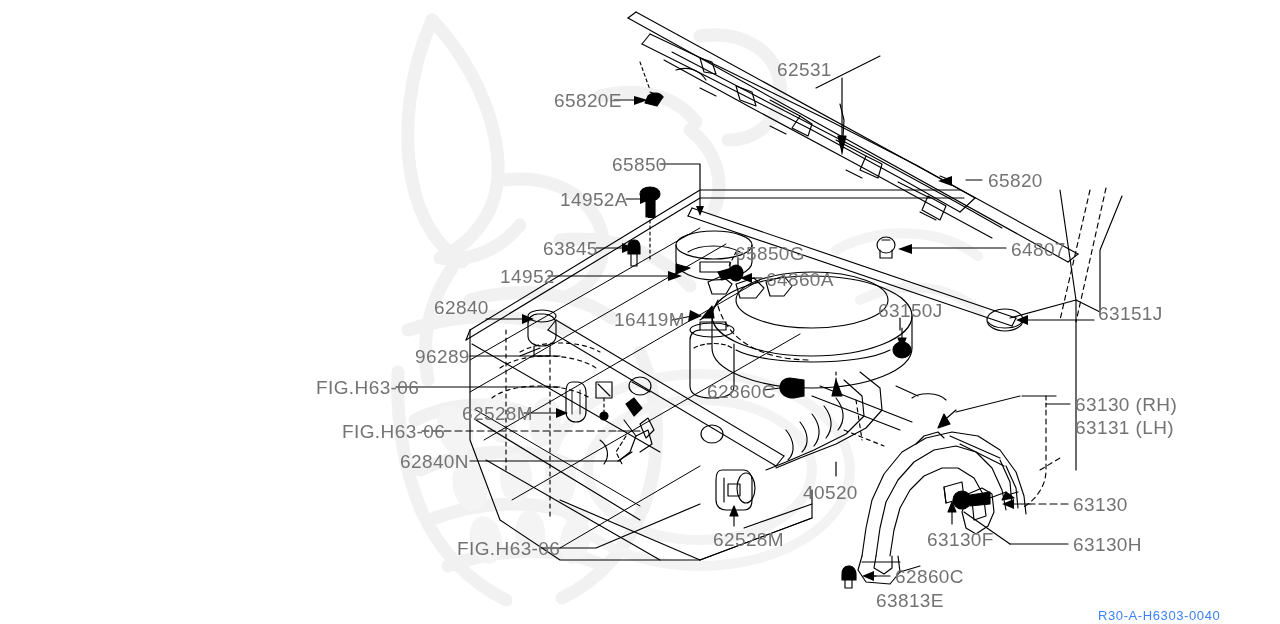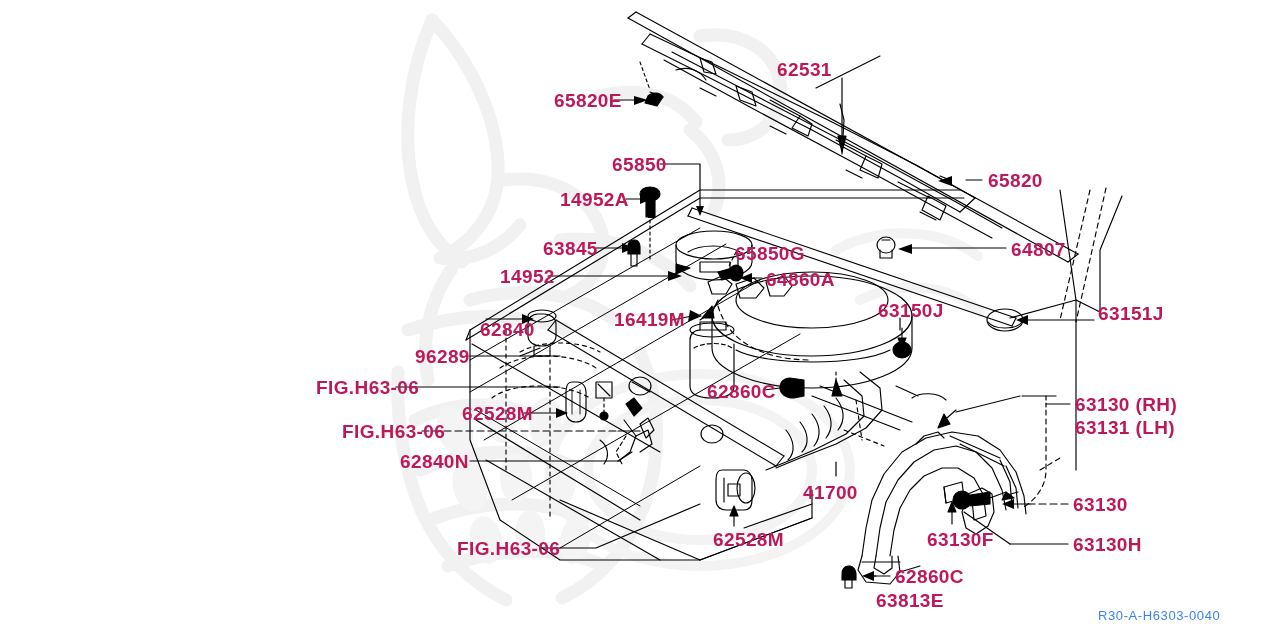--- a/index.html
+++ b/index.html
@@ -22,23 +22,23 @@
     height:624px;
   }
   #watermark-layer{ z-index:1; }
   #artwork{ z-index:2; }
   #labels{ z-index:3; }
 
   .lbl{
     position:absolute;
     font-family:"Liberation Sans", sans-serif;
     font-size:19px;
-    font-weight:700;
+    font-weight:400;
     letter-spacing:0.4px;
-    color:#be185d;
+    color:#737373;
     white-space:nowrap;
     line-height:20px;
   }
   .footer-code{
     position:absolute;
     font-family:"Liberation Sans", sans-serif;
     font-size:13px;
     letter-spacing:0.6px;
     color:#3b82f6;
     white-space:nowrap;
@@ -467,32 +467,32 @@
     <div class="lbl" style="left:554px;top:91px;">65820E</div>
     <div class="lbl" style="left:612px;top:155px;">65850</div>
     <div class="lbl" style="left:988px;top:171px;">65820</div>
     <div class="lbl" style="left:560px;top:190px;">14952A</div>
     <div class="lbl" style="left:1011px;top:240px;">64807</div>
     <div class="lbl" style="left:543px;top:239px;">63845</div>
     <div class="lbl" style="left:735px;top:244px;">65850G</div>
     <div class="lbl" style="left:500px;top:267px;">14952</div>
     <div class="lbl" style="left:766px;top:270px;">64860A</div>
     <div class="lbl" style="left:878px;top:301px;">63150J</div>
-    <div class="lbl" style="left:434px;top:320px;margin-left:46px;">62840</div>
+    <div class="lbl" style="left:434px;top:298px;">62840</div>
     <div class="lbl" style="left:614px;top:310px;">16419M</div>
     <div class="lbl" style="left:1098px;top:304px;">63151J</div>
     <div class="lbl" style="left:415px;top:347px;">96289</div>
     <div class="lbl" style="left:316px;top:378px;">FIG.H63-06</div>
     <div class="lbl" style="left:707px;top:382px;">62860C</div>
     <div class="lbl" style="left:1075px;top:395px;">63130 (RH)</div>
     <div class="lbl" style="left:462px;top:404px;">62528M</div>
     <div class="lbl" style="left:1075px;top:418px;">63131 (LH)</div>
     <div class="lbl" style="left:342px;top:422px;">FIG.H63-06</div>
     <div class="lbl" style="left:400px;top:452px;">62840N</div>
-    <div class="lbl" style="left:803px;top:483px;">41700</div>
+    <div class="lbl" style="left:803px;top:483px;">40520</div>
     <div class="lbl" style="left:1073px;top:495px;">63130</div>
     <div class="lbl" style="left:927px;top:530px;text-align:right;">63130F</div>
     <div class="lbl" style="left:1073px;top:535px;">63130H</div>
     <div class="lbl" style="left:457px;top:539px;">FIG.H63-06</div>
     <div class="lbl" style="left:713px;top:530px;">62528M</div>
     <div class="lbl" style="left:895px;top:567px;">62860C</div>
     <div class="lbl" style="left:876px;top:591px;">63813E</div>
 
     <div class="footer-code" style="left:1098px;top:608px;">R30-A-H6303-0040</div>
   </div>

